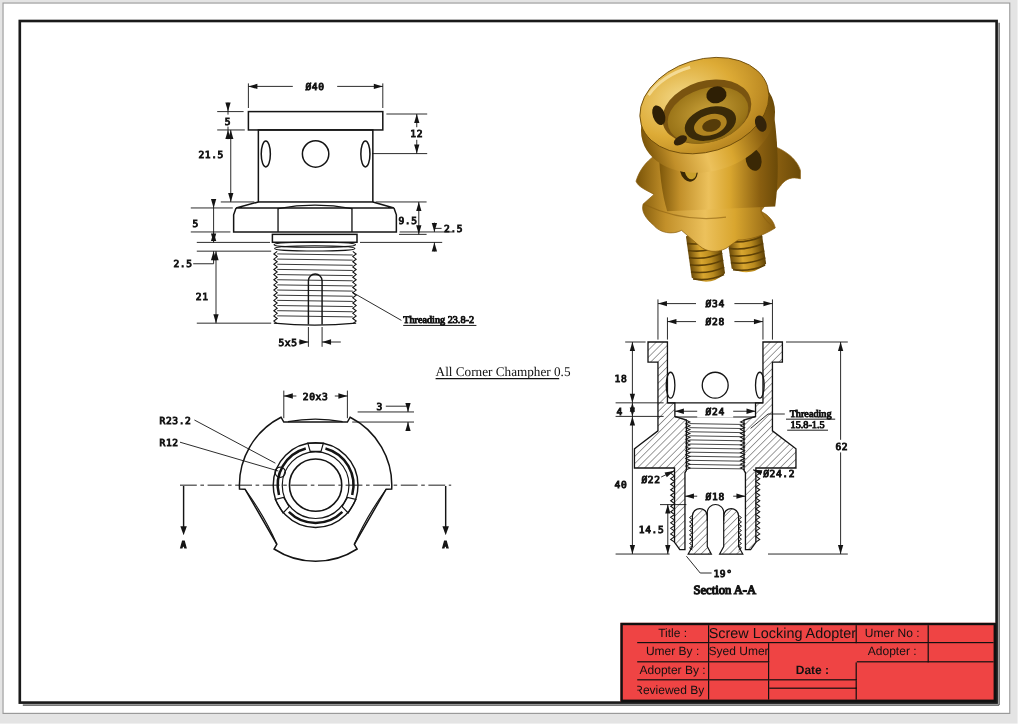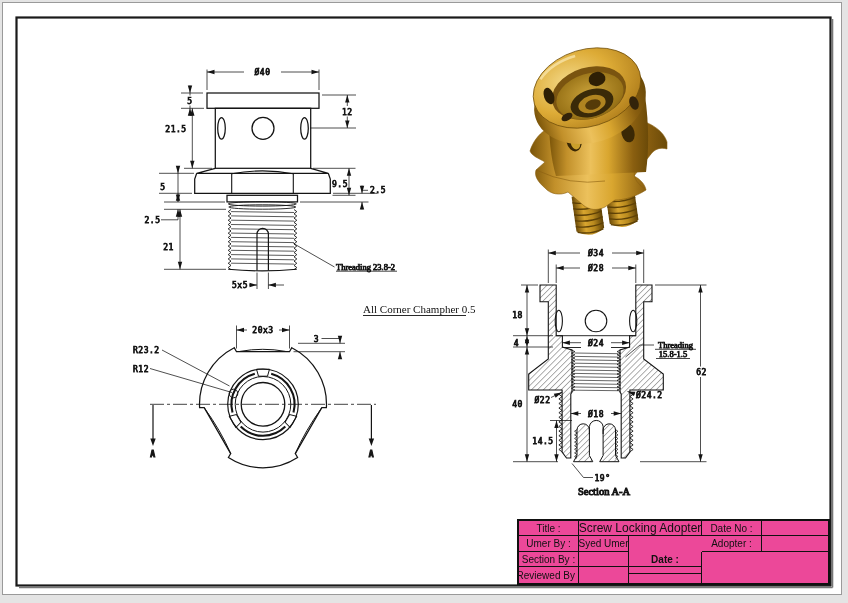--- a/index.html
+++ b/index.html
@@ -26,25 +26,26 @@
     font-family:"Liberation Serif", serif;
     font-size:8.5px;fill:#111;
   }
   .caption{
     font-family:"Liberation Serif", serif;
     font-size:10.5px;fill:#222;
   }
   
   .tb{
     position:absolute;left:517px;top:519px;width:313px;height:66px;
-    border:2px solid #111;box-sizing:border-box;background:#ec4899;
+    border:2px solid #111;box-sizing:border-box;background:#ef4444;
     display:grid;
     grid-template-columns:60px 50px 73px 60px 1fr;
     grid-template-rows:15px 16px 15px 1fr;
     color:#111;
+    padding-left:12px;
   }
   .tb .cell{
     border-right:1px solid #111;border-bottom:1px solid #111;
     display:flex;align-items:center;justify-content:center;
     font-size:10px;white-space:nowrap;overflow:hidden;
   }
   .tb .noR{border-right:none;}
   .tb .noB{border-bottom:none;}
   .tb .titleVal{grid-column:2 / span 2;font-size:12px;}
   .tb .big{grid-column:4 / span 2;grid-row:3 / span 2;border-right:none;border-bottom:none;}
@@ -361,30 +362,30 @@
       <ellipse cx="567" cy="117" rx="6" ry="3.5" fill="#33230a" transform="rotate(-30 567 117)"></ellipse>
       <ellipse cx="634" cy="103" rx="4.5" ry="7" fill="#33230a" transform="rotate(-20 634 103)"></ellipse>
       <path d="M545,66 A52,36 0 0 1 585,54" stroke="#f7e3a8" stroke-width="2.5" fill="none" opacity="0.8" transform="rotate(-17 587 88)"></path>
     </g>
   </g>
 </svg>
 
 <div class="tb">
   <div class="cell">Title :</div>
   <div class="cell titleVal">Screw Locking Adopter</div>
-  <div class="cell">Date No :</div>
+  <div class="cell">Umer No :</div>
   <div class="cell noR"></div>
 
   <div class="cell">Umer By :</div>
   <div class="cell small">Syed Umer</div>
   <div class="cell tiny">Tolerance : ±0.05</div>
   <div class="cell">Adopter :</div>
   <div class="cell noR"></div>
 
-  <div class="cell">Section By :</div>
+  <div class="cell">Adopter By :</div>
   <div class="cell"></div>
   <div class="cell boldish">Date :</div>
   <div class="cell big"></div>
 
   <div class="cell noB">Reviewed By :</div>
   <div class="cell noB"></div>
   <div class="cell noB"></div>
 </div>
 
 </body></html>

